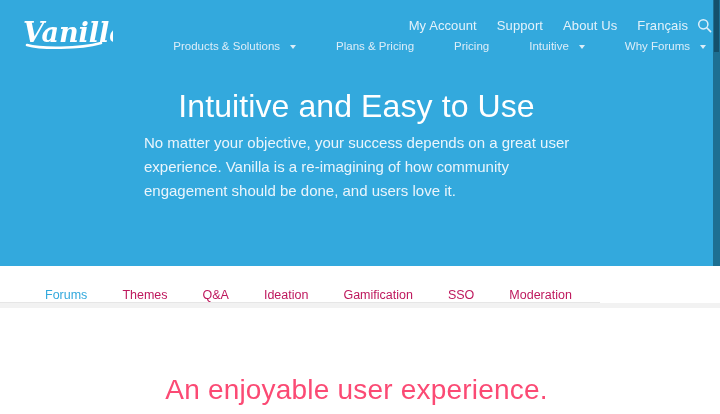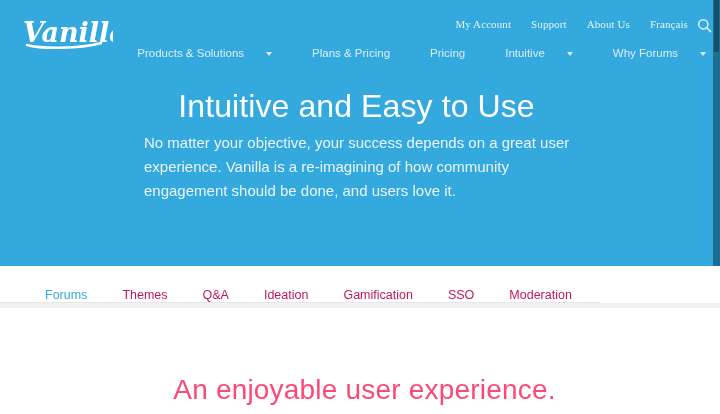--- a/index.html
+++ b/index.html
@@ -71,25 +71,24 @@
   .util-nav {
     position: absolute;
     right: 32px;
     top: 18px;
     display: flex;
     align-items: center;
     gap: 20px;
   }
   .util-link {
     color: #e3f2fb;
-    font-size: 11px;
+    font-size: 13px;
     letter-spacing: 0.1px;
     white-space: nowrap;
     cursor: pointer;
-    font-family: Liberation Serif, serif;
   }
   .search-icon {
     position: absolute;
     right: 8px;
     top: 18px;
     width: 15px;
     height: 15px;
     cursor: pointer;
   }
 
@@ -102,22 +101,21 @@
     align-items: center;
     gap: 40px;
   }
   .nav-item {
     color: #dcedf8;
     font-size: 11.5px;
     white-space: nowrap;
     cursor: pointer;
     display: flex;
     align-items: center;
-    gap: 22px;
-    margin-top: 7px;
+    gap: 10px;
   }
   .caret {
     display: inline-block;
     width: 0;
     height: 0;
     border-left: 3.5px solid transparent;
     border-right: 3.5px solid transparent;
     border-top: 4px solid #dcedf8;
     position: relative;
     top: 1px;
@@ -197,21 +195,20 @@
   .pink-heading {
     position: absolute;
     left: 0;
     top: 66px;
     width: 713px;
     text-align: center;
     color: #fb4a74;
     font-size: 28px;
     font-weight: 300;
     letter-spacing: 0.2px;
-    padding-left: 8px;
   }
 </style>
 </head>
 <body>
 
 <div class="page">
 
   <div class="hero">
 
     <div class="logo">

